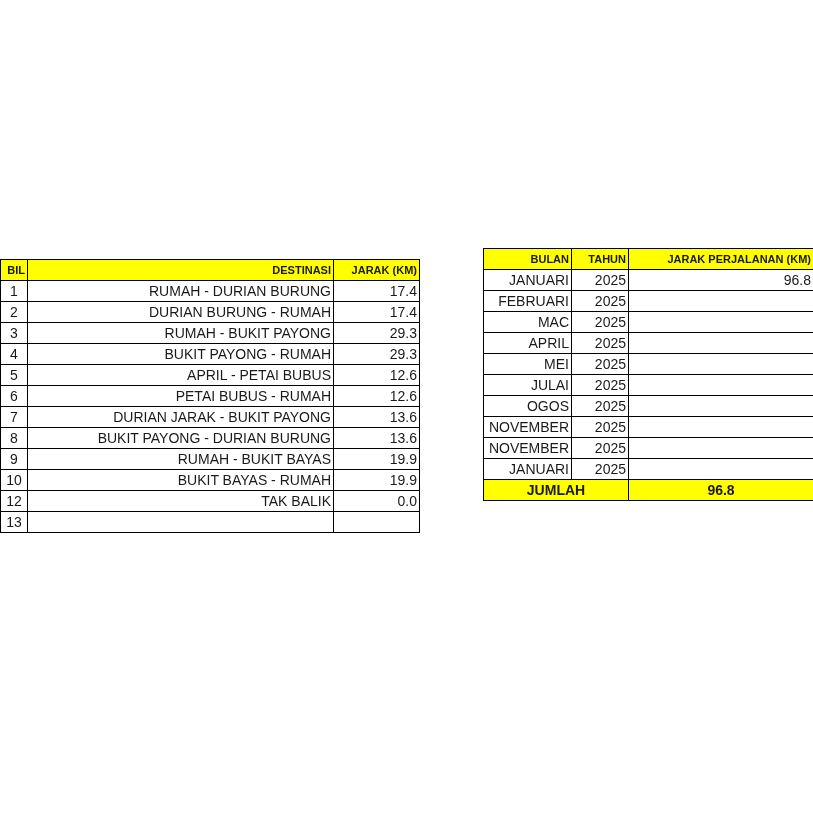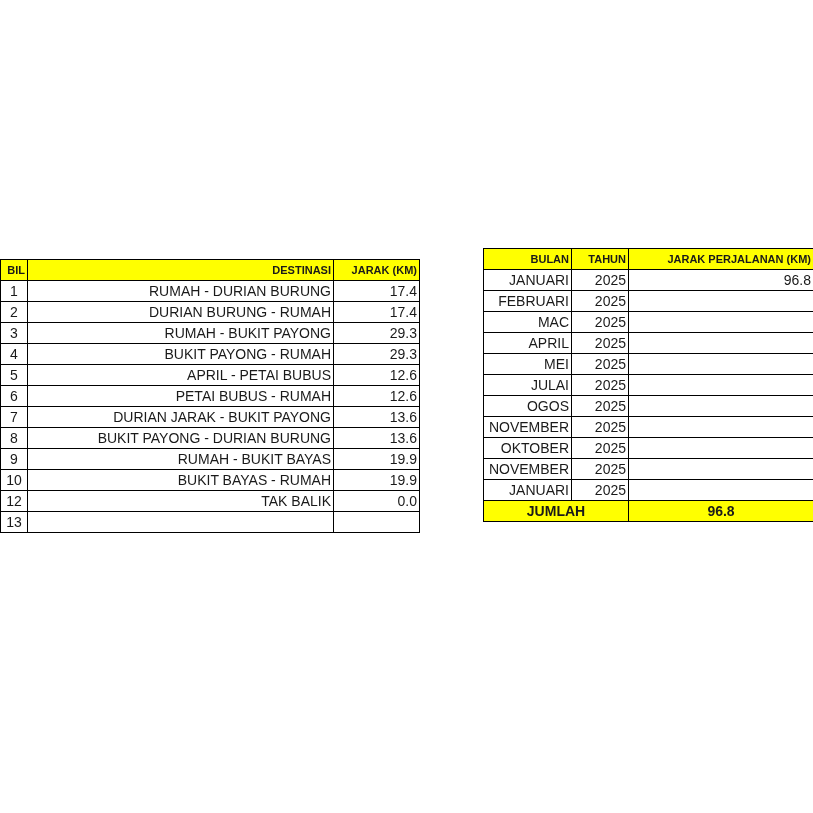--- a/index.html
+++ b/index.html
@@ -144,25 +144,20 @@
         <td class="left">OGOS</td>
         <td class="num">2025</td>
         <td class="num"></td>
       </tr>
       <tr>
         <td class="left">NOVEMBER</td>
         <td class="num">2025</td>
         <td class="num"></td>
       </tr>
       <tr>
-        <td class="left">OKTOBER</td>
-        <td class="num">2025</td>
-        <td class="num"></td>
-      </tr>
-      <tr>
         <td class="left">NOVEMBER</td>
         <td class="num">2025</td>
         <td class="num"></td>
       </tr>
       <tr>
         <td class="left">JANUARI</td>
         <td class="num">2025</td>
         <td class="num"></td>
       </tr>
     </tbody>

